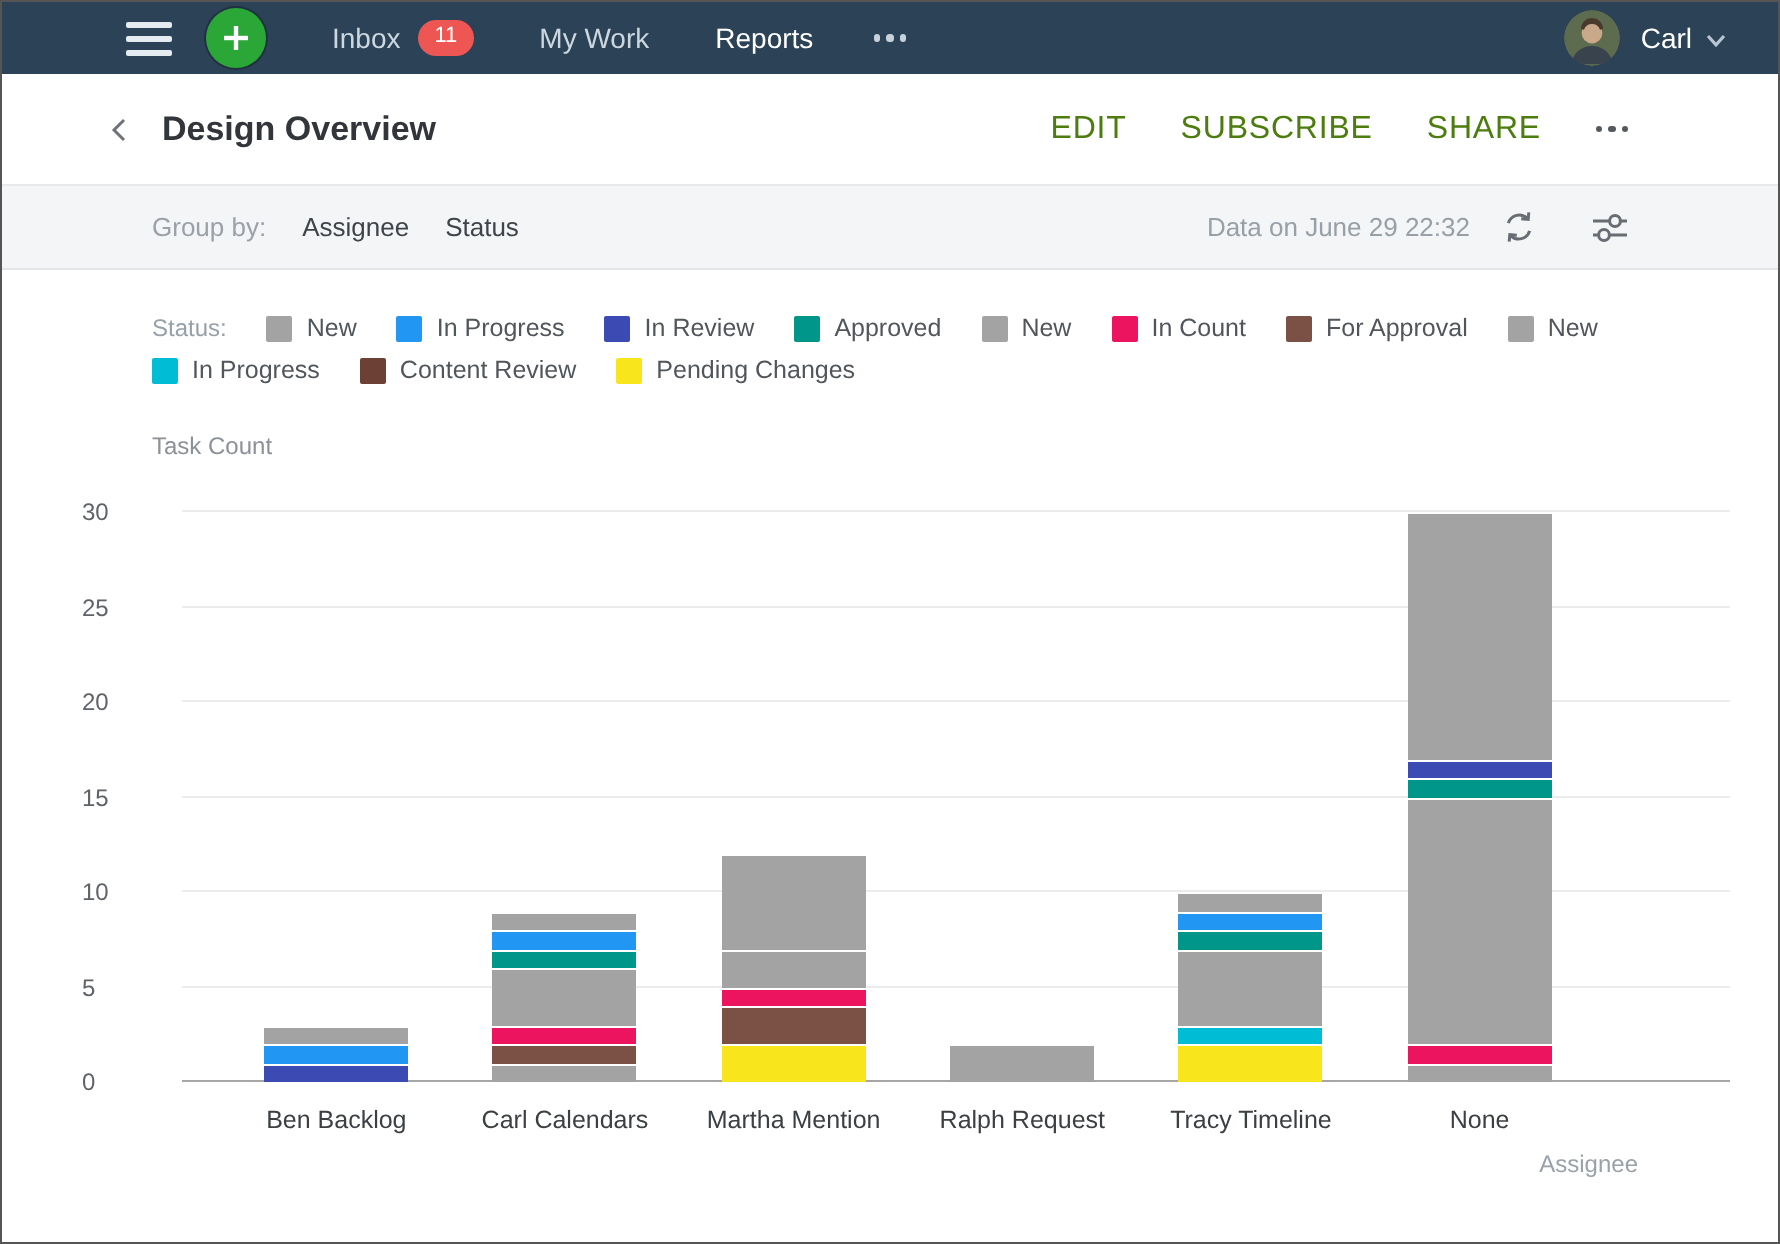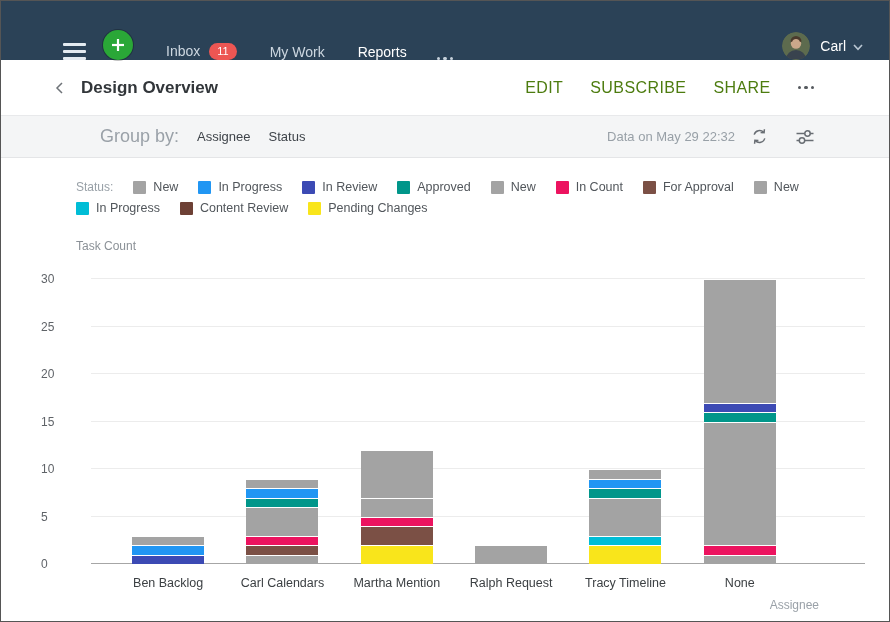--- a/index.html
+++ b/index.html
@@ -7,22 +7,22 @@
   body {
     font-family:"Liberation Sans", sans-serif;
     background:#ffffff;
     border:1px solid #555;
     overflow:hidden;
     -webkit-font-smoothing:antialiased;
   }
 
   
   .topnav {
-    height:59px; background:var(--nav-bg,#2b4257);
-    display:flex; align-items:flex-end;
+    height:36px; background:var(--nav-bg,#2b4257);
+    display:flex; align-items:center;
     padding:0 26px 0 62px; color:#c7d2dc;
   }
   .hamburger { width:23px; display:flex; flex-direction:column; gap:4px; cursor:pointer; }
   .hamburger span { height:3px; background:#e4ebf1; border-radius:1px; }
   .add-btn {
     width:30px; height:30px; border-radius:50%;
     background:var(--add-green,#2aa737);
     display:flex; align-items:center; justify-content:center;
     margin-left:17px; cursor:pointer; box-shadow:0 0 0 1px rgba(0,0,0,.25);
   }
@@ -51,21 +51,21 @@
   .action-btn { font-size:16px; color:#4d7c0f; letter-spacing:.4px; cursor:pointer; }
   .title-more { display:flex; gap:3px; cursor:pointer; }
   .title-more i { background:#55595e; }
 
   
   .toolbar {
     height:43px; background:#f4f5f6;
     border-top:1px solid #e8e9eb; border-bottom:1px solid #e4e5e7;
     display:flex; align-items:center; padding:0 75px;
   }
-  .groupby-label { color:#9aa1a8; font-size:18px;margin-left:24px; }
+  .groupby-label { color:#9aa1a8; font-size:13px; }
   .group-option { color:#3f444a; font-size:13px; margin-left:18px; cursor:pointer; }
   .toolbar-right { margin-left:auto; display:flex; align-items:center; }
   .timestamp { color:#98a0a7; font-size:13px; }
   .icon-btn { cursor:pointer; display:flex; align-items:center; margin-left:16px; }
   .icon-btn.sliders { margin-left:28px; }
 
   
   .legend {
     margin:22px 70px 0 75px;
     display:flex; flex-wrap:wrap; align-items:center;
@@ -161,21 +161,21 @@
         <i></i>
       </div>
   </div>
 </div>
 
 <div class="toolbar">
   <span class="groupby-label">Group by:</span>
   <span class="group-option">Assignee</span>
   <span class="group-option">Status</span>
   <div class="toolbar-right">
-    <span class="timestamp">Data on May 29 22:32</span>
+    <span class="timestamp">Data on June 29 22:32</span>
     <span class="icon-btn">
       <svg width="17" height="17" viewBox="0 0 17 17" fill="none" stroke="#686d73" stroke-width="1.5">
         <path d="M3.2 6.6 A 5.6 5.6 0 0 1 12.6 4.2"></path>
         <path d="M13.4 1.2 L13.1 4.7 L9.6 4.4"></path>
         <path d="M13.8 10.4 A 5.6 5.6 0 0 1 4.4 12.8"></path>
         <path d="M3.6 15.8 L3.9 12.3 L7.4 12.6"></path>
       </svg>
     </span>
     <span class="icon-btn sliders">
       <svg width="18" height="16" viewBox="0 0 18 16" fill="none" stroke="#686d73" stroke-width="1.5">

